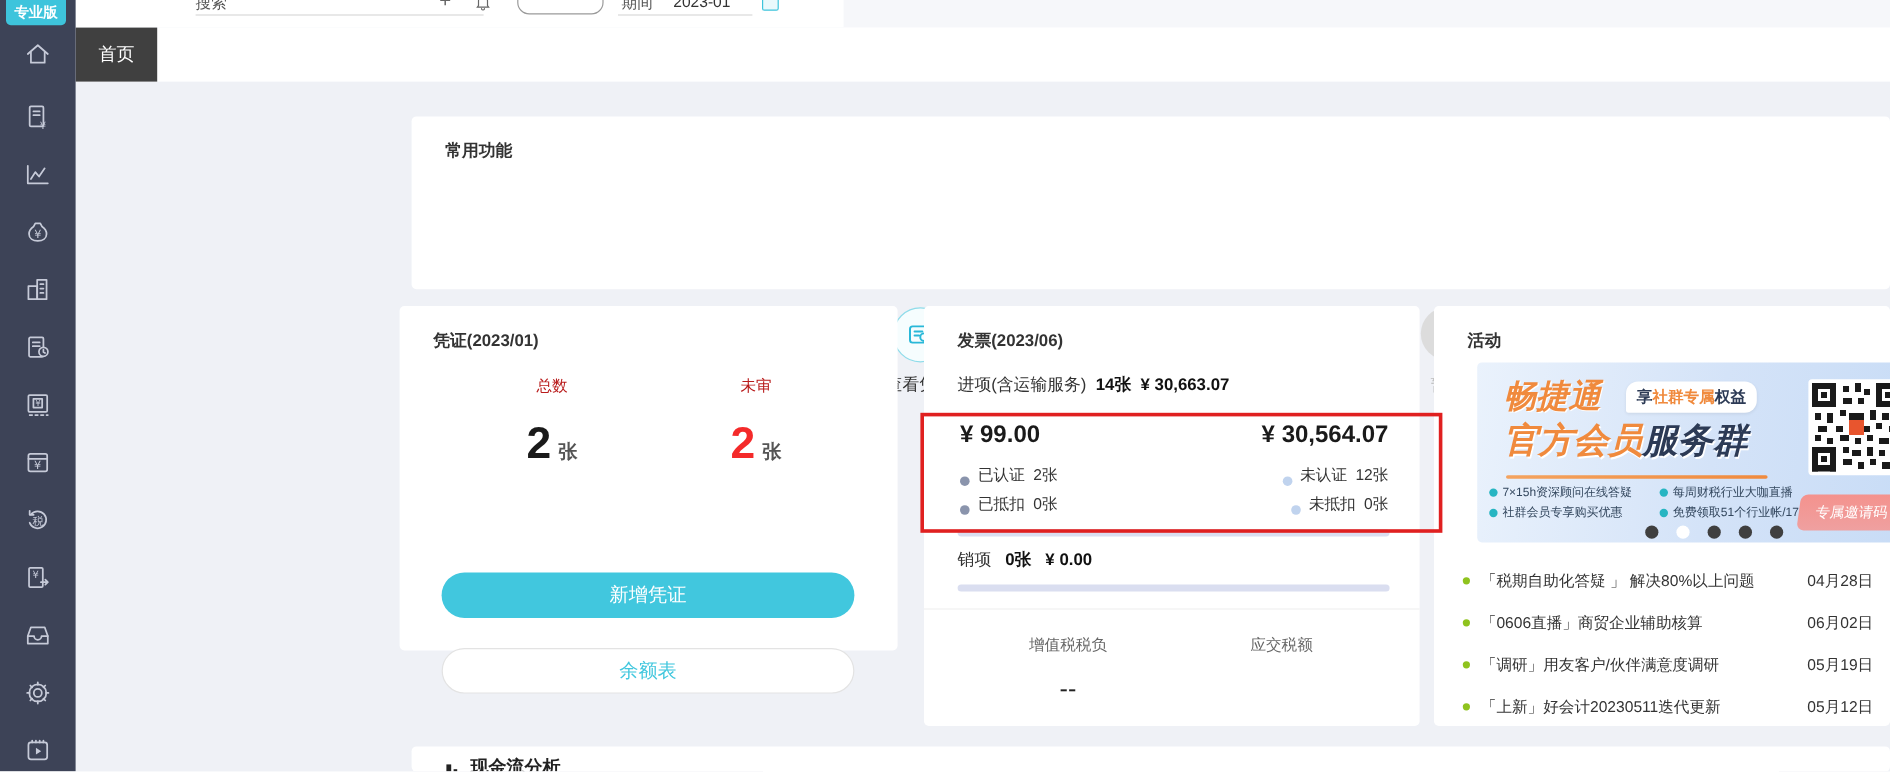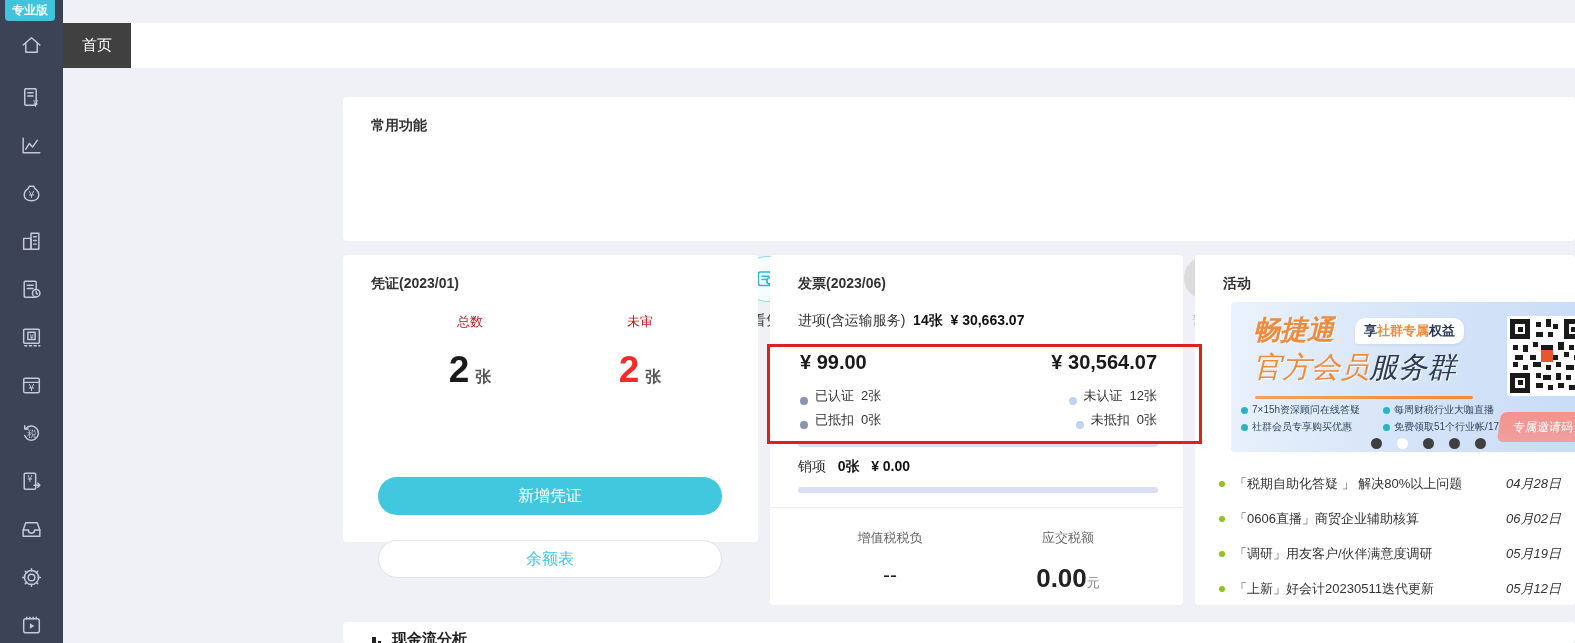--- a/index.html
+++ b/index.html
@@ -40,21 +40,21 @@
   .qf{position:absolute;top:159px;width:44px;height:44px;border-radius:50%;
       display:flex;align-items:center;justify-content:center;}
   .qf.active{background:#f6fdfe;border:1px solid #8fdcea;}
   .qf.active svg{stroke:#29b8d8;fill:none;stroke-width:1.5;stroke-linecap:round;stroke-linejoin:round;}
   .qf.empty{background:#dcdcdc;}
   .qf-label{position:absolute;top:215px;width:120px;text-align:center;font-size:14px;color:#333;}
   .qf-label.dim{color:#bcbcbc;}
   .ph-box{width:20px;height:24px;border:1px solid #fff;border-radius:3px;color:#fff;font-size:7px;
       display:flex;align-items:center;justify-content:center;}
 
-  #card-voucher{left:343px;top:255px;width:415px;height:287px;}
+  #card-voucher{left:333px;top:255px;width:415px;height:287px;}
   .vstat{position:absolute;width:170px;text-align:center;}
   .vstat .lbl{font-size:13px;color:#b91c1c;}
   .vstat .num{font-size:37px;color:#1a1a1a;margin-top:18px;font-weight:bold;}
   .vstat .num.red{color:#f42a2a;}
   .vstat .unit{font-size:16px;color:#555;margin-left:6px;}
   .pill{position:absolute;left:35px;width:344px;height:38px;border-radius:19px;font-size:16px;
       display:flex;align-items:center;justify-content:center;cursor:pointer;box-sizing:border-box;}
   #btn-add{top:222px;background:#41c7de;color:#fff;}
   #btn-balance{top:285px;background:#fff;color:#41c7de;border:1px solid #e3e3e3;}
 
@@ -80,49 +80,66 @@
       border:3px solid #e02020;z-index:40;}
 
   #card-activity{left:1195px;top:255px;width:380px;height:350px;overflow:hidden;}
   #banner{position:absolute;left:36px;top:47px;width:356px;height:150px;border-radius:4px;
       background:linear-gradient(100deg,#eaf2fc 0%,#d4e3f8 55%,#c8dcf6 100%);overflow:hidden;cursor:pointer;}
   #banner-brand{position:absolute;left:22px;top:10px;font-size:27px;font-weight:bold;font-style:italic;
       color:#f08a3d;text-shadow:1px 1px 0 #fff;}
   #banner-bubble{position:absolute;left:124px;top:16px;background:#fff;border-radius:10px 10px 10px 2px;
       padding:4px 9px;font-size:13px;font-weight:bold;color:#2c3a55;box-shadow:0 1px 3px rgba(0,0,0,.08);text-align:right;}
   #banner-bubble .hl{color:#f08a3d;}
-  #banner-line2{position:absolute;left:22px;top:46px;font-size:29px;font-weight:normal;font-style:italic;
+  #banner-line2{position:absolute;left:22px;top:46px;font-size:29px;font-weight:bold;font-style:italic;
       color:#2c3a55;text-shadow:1px 1px 0 #fff;}
   #banner-line2 .hl{color:#f08a3d;}
   #banner-underline{position:absolute;left:24px;top:94px;width:218px;height:3px;border-radius:2px;
       background:linear-gradient(90deg,#f4a35f,#f08a3d);}
   .bpoint{position:absolute;font-size:10px;color:#33475e;display:flex;align-items:center;gap:4px;white-space:nowrap;}
   .bpoint .tdot{width:7px;height:7px;border-radius:50%;background:#27b5c2;flex:none;}
   #qr{position:absolute;left:276px;top:14px;width:80px;height:80px;background:#fff;border-radius:3px;padding:3px;box-sizing:border-box;}
   #ribbon{position:absolute;left:268px;top:110px;width:88px;height:30px;transform:skewX(-8deg);
       background:linear-gradient(180deg,#f4928d,#efa0a0);border-radius:6px;color:#fff;font-size:12px;
       display:flex;align-items:center;justify-content:center;}
   #dots{position:absolute;left:140px;top:136px;display:flex;gap:15px;}
   #dots span{width:11px;height:11px;border-radius:50%;background:#3f3f3f;cursor:pointer;}
   #dots span.active{background:#fff;}
   .news-row{position:absolute;left:24px;right:14px;height:20px;display:flex;align-items:center;gap:9px;
       font-size:13px;color:#333;cursor:pointer;}
   .news-row .ndot{width:6px;height:6px;border-radius:50%;background:#8fc31e;flex:none;}
   .news-row .ntext{flex:1;white-space:nowrap;overflow:hidden;}
-  .news-row .ndate{flex:none;font-style:italic;}
+  .news-row .ndate{flex:none;}
 
   #card-cashflow{left:343px;top:622px;width:1232px;height:21px;overflow:hidden;}
   #cashflow-title{position:absolute;left:28px;top:8px;font-size:15px;font-weight:bold;color:#222;
       display:flex;align-items:center;gap:7px;}
 </style>
 </head>
 <body>
 
 <div id="stage">
 
+  <div id="topbar">
+    <div id="topbar-right-bg"></div>
+    <div class="tb-item" id="tb-search-label">搜索</div>
+    <div class="tb-item" id="tb-search-line"></div>
+    <div class="tb-item" id="tb-plus">+</div>
+    <div class="tb-item" id="tb-bell">
+      <svg width="15" height="15" viewBox="0 0 24 24" fill="none" stroke="#666" stroke-width="1.6" stroke-linecap="round">
+          <path d="M6 17v-6a6 6 0 0 1 12 0v6l1.5 2h-15z"></path>
+          <path d="M10 21a2 2 0 0 0 4 0"></path>
+        </svg>
+    </div>
+    <div class="tb-item" id="tb-button"></div>
+    <div class="tb-item" id="tb-period-label">期间</div>
+    <div class="tb-item" id="tb-period-value">2023-01</div>
+    <div class="tb-item" id="tb-period-line"></div>
+    <div class="tb-item" id="tb-calendar"></div>
+  </div>
 
   <div id="tabrow">
     <div id="tab-home">首页</div>
   </div>
 
   <div id="sidebar">
     <div class="side-ic" style="top:33px">
       <svg width="25" height="25" viewBox="0 0 24 24">
           <path d="M4 11.5 12 4.5l8 7"></path>
           <path d="M6.5 10v8.5h11V10"></path>
@@ -332,21 +349,20 @@
     </div>
     <div class="pbar" style="top:232px"></div>
     <div id="inv-divider"></div>
 
     <div class="taxstat" style="left:30px;top:274px">
       <div class="lbl">增值税税负</div>
       <div class="val">--</div>
     </div>
     <div class="taxstat" style="left:208px;top:274px">
       <div class="lbl">应交税额</div>
-      <div class="val big"><span>0.00</span><span class="unit">元</span></div>
     </div>
   </div>
 
   <div id="annotation-box"></div>
 
   <div class="card" id="card-activity">
     <div class="card-title">活动</div>
 
     <div id="banner">
       <div id="banner-brand">畅捷通</div>

